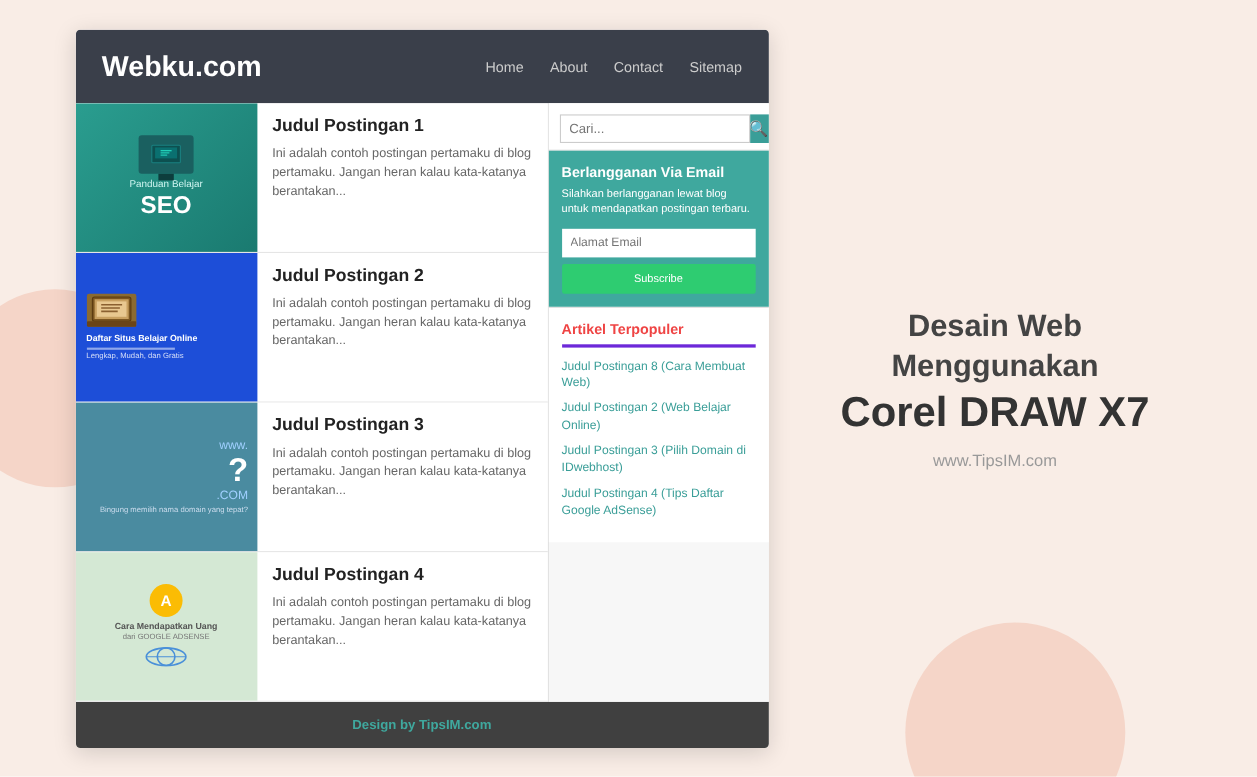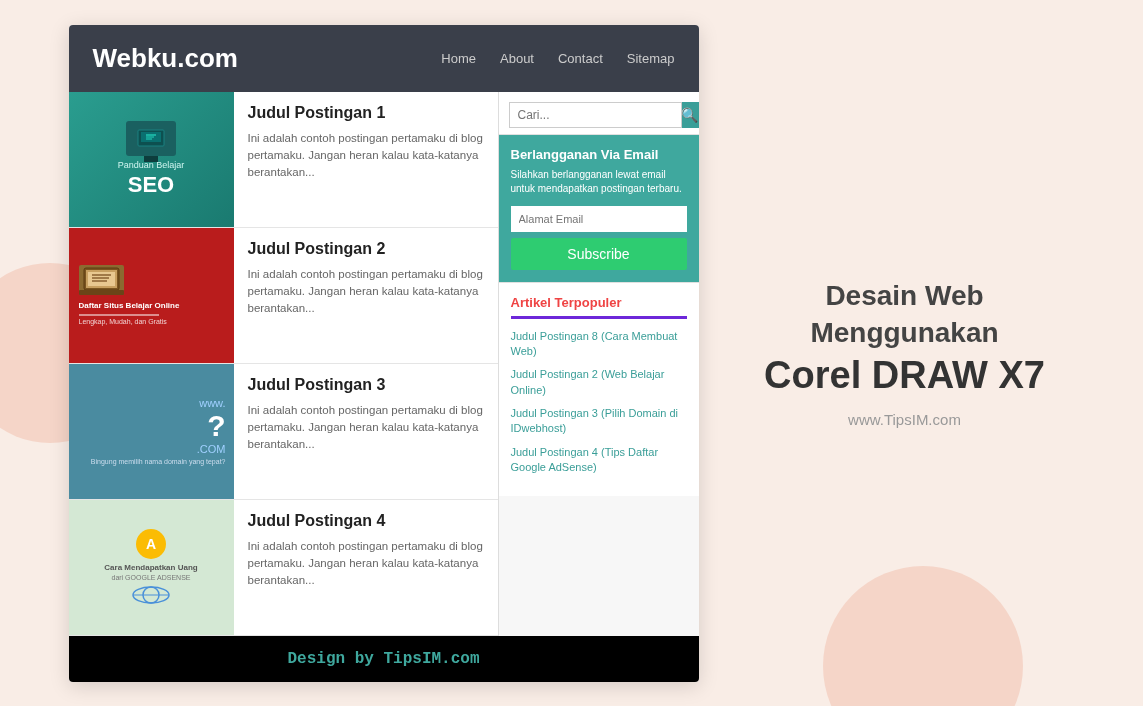--- a/index.html
+++ b/index.html
@@ -90,21 +90,21 @@
     .posts-column {
       flex: 1;
       border-right: 1px solid #ddd;
     }
 
     .post-item {
       display: flex;
       background: #fff;
       border-bottom: 1px solid #e5e5e5;
     }
-    .post-item:nth-child(2) .post-thumbnail { background-color: #b91c1c; }
+    .post-item:nth-child(2) .post-thumbnail { background-color: #1d4ed8; }
     .post-item:nth-child(3) .post-thumbnail { background-color: #4a8ba0; }
     .post-item:nth-child(4) .post-thumbnail { background-color: #d4e8d4; }
 
     .post-thumbnail {
       width: 165px;
       height: 135px;
       flex-shrink: 0;
       background-color: #3fa89e;
       display: flex;
       align-items: center;
@@ -283,21 +283,21 @@
       color: #999;
       margin-bottom: 6px;
       outline: none;
     }
     .subscribe-btn {
       width: 100%;
       background: #2ecc71;
       color: #fff;
       border: none;
       padding: 8px;
-      font-size: 14px;
+      font-size: 10px;
       cursor: pointer;
       border-radius: 2px;
     }
 
     
     .popular-widget {
       background: #fff;
       padding: 12px;
       border-top: 1px solid #e0e0e0;
     }
@@ -312,26 +312,25 @@
     .popular-item {
       font-size: 11px;
       color: #3a9e98;
       margin-bottom: 8px;
       line-height: 1.4;
       cursor: pointer;
     }
 
     
     .site-footer {
-      background-color: #000000;
+      background-color: #404040;
       color: #aaa;
       text-align: center;
       padding: 14px;
-      font-size: 16px;
-      font-family: Liberation Mono, monospace;
+      font-size: 12px;
     }
     .site-footer span {
       color: #3fa89e;
       font-weight: bold;
     }
 
     
     .promo-text {
       text-align: center;
       max-width: 340px;
@@ -453,21 +452,21 @@
 
       <div class="sidebar">
 
         <div class="search-box">
           <input class="search-input" type="text" placeholder="Cari..." style="">
           <button class="search-btn">🔍</button>
         </div>
 
         <div class="subscribe-widget">
           <div class="subscribe-title">Berlangganan Via Email</div>
-          <div class="subscribe-desc">Silahkan berlangganan lewat email untuk mendapatkan postingan terbaru.</div>
+          <div class="subscribe-desc">Silahkan berlangganan lewat blog untuk mendapatkan postingan terbaru.</div>
           <input class="subscribe-email" type="email" placeholder="Alamat Email" style="">
           <button class="subscribe-btn">Subscribe</button>
         </div>
 
         <div class="popular-widget">
           <div class="popular-title">Artikel Terpopuler</div>
           <div class="popular-item">Judul Postingan 8 (Cara Membuat Web)</div>
           <div class="popular-item">Judul Postingan 2 (Web Belajar Online)</div>
           <div class="popular-item">Judul Postingan 3 (Pilih Domain di IDwebhost)</div>
           <div class="popular-item">Judul Postingan 4 (Tips Daftar Google AdSense)</div>

